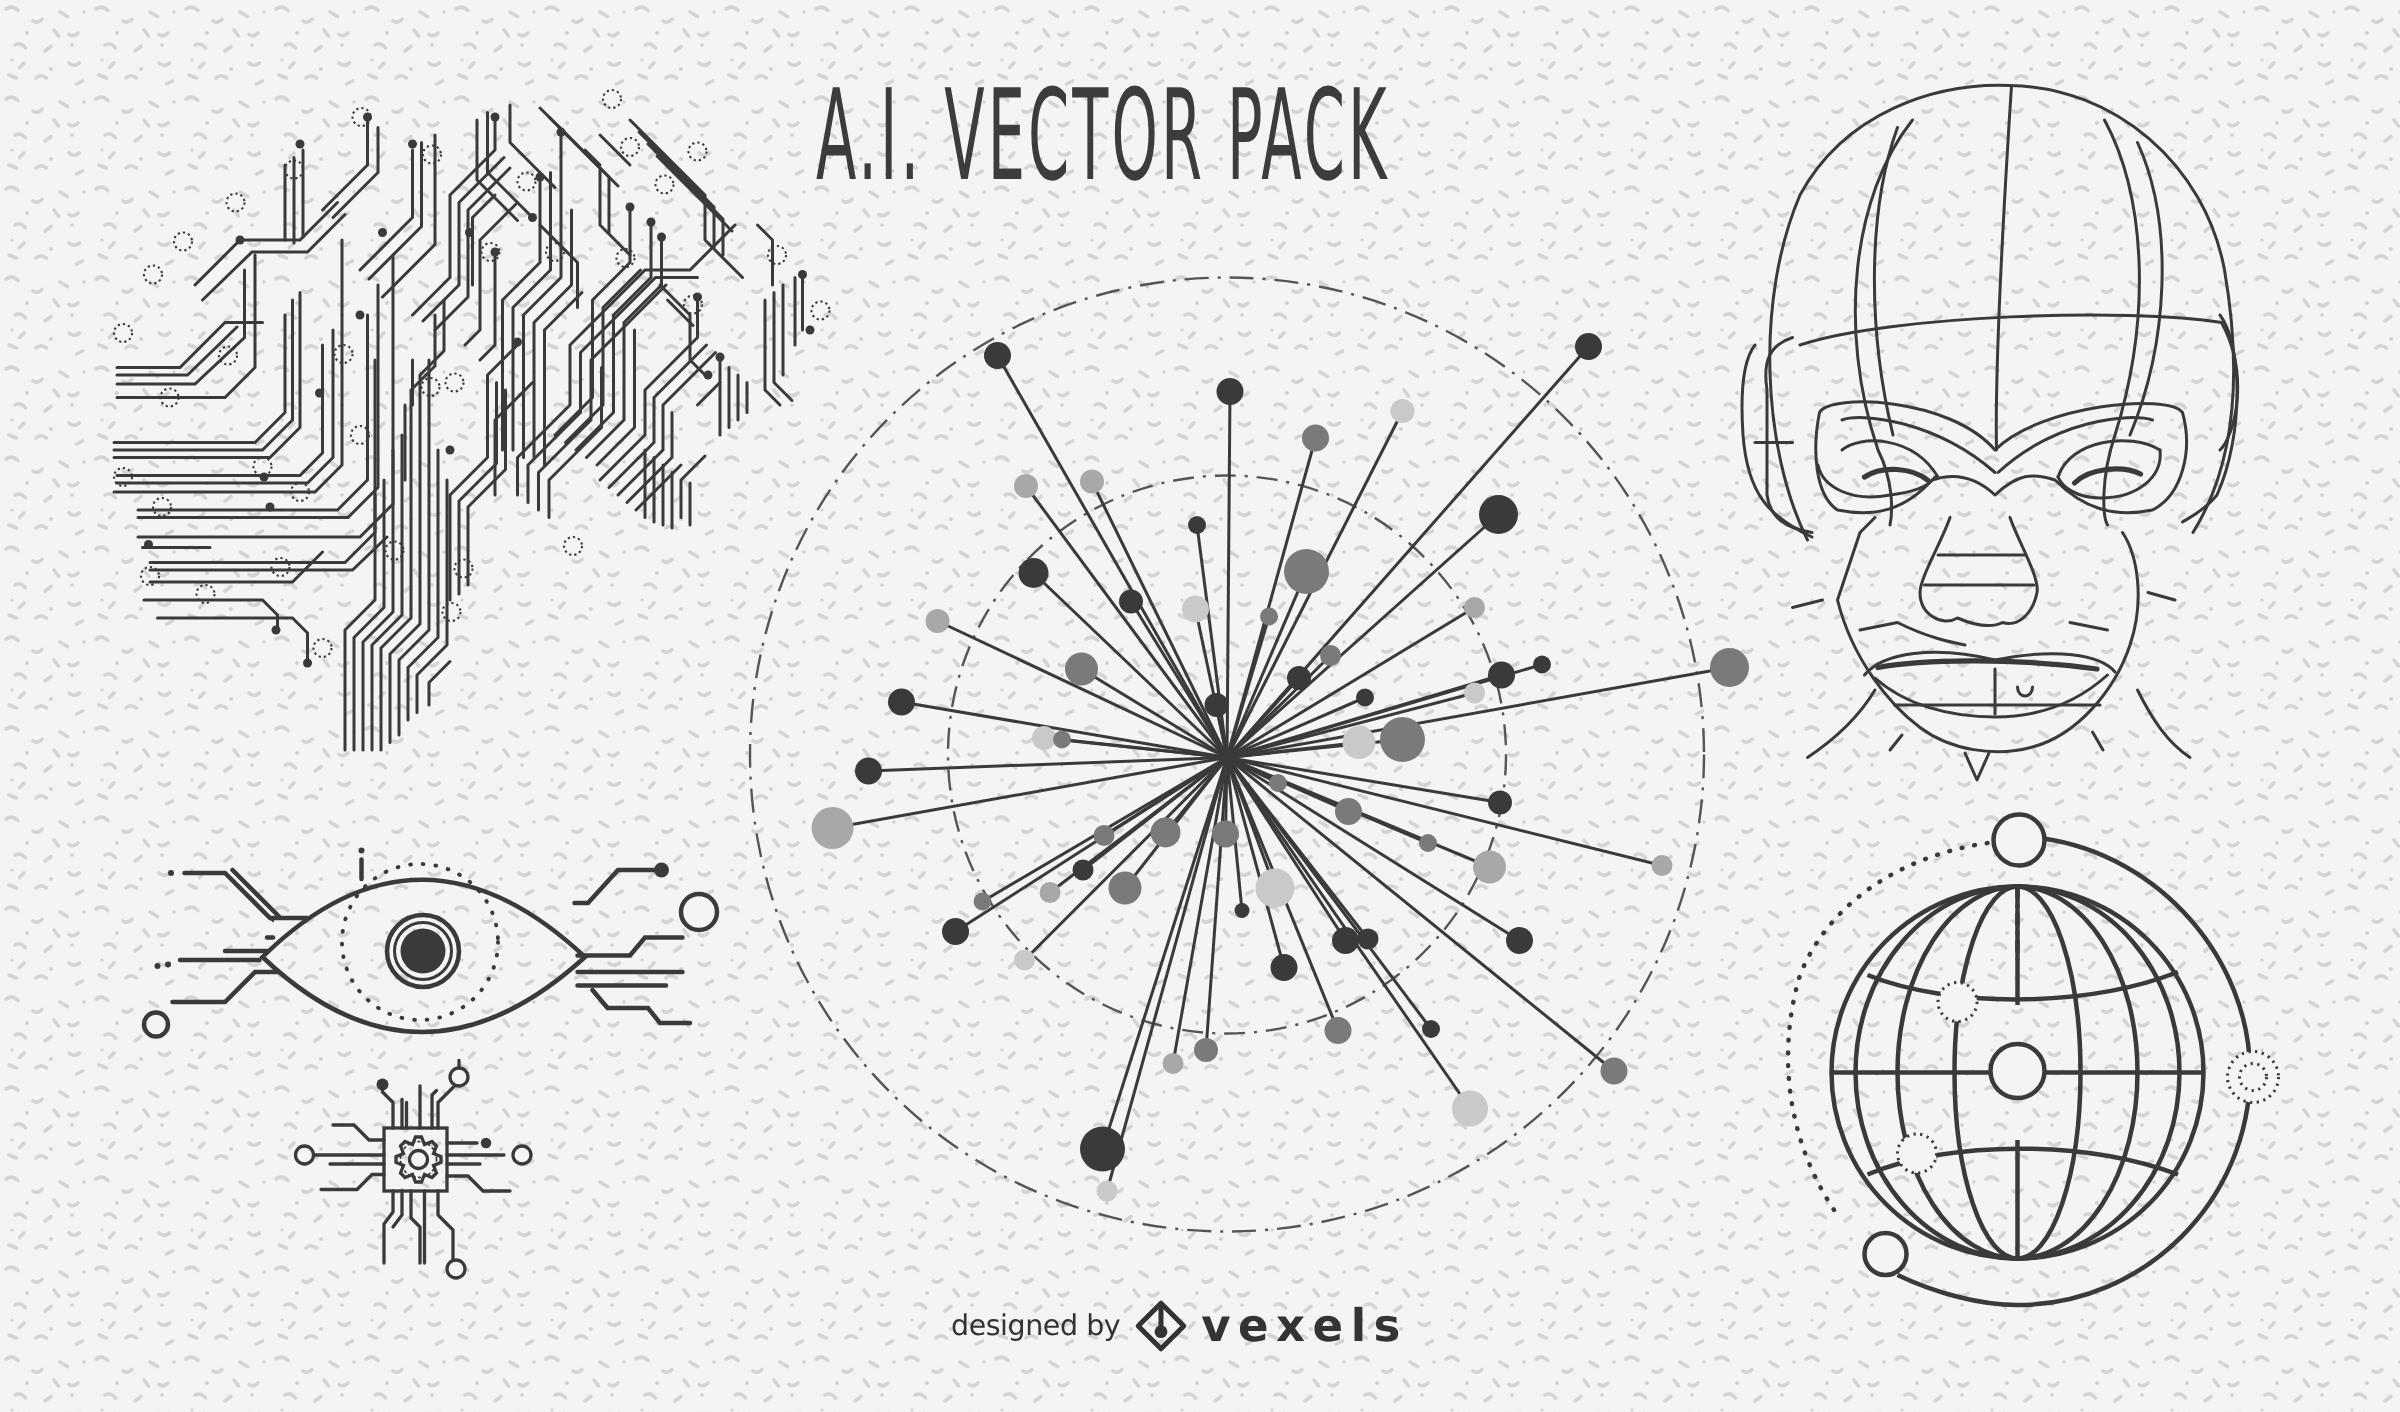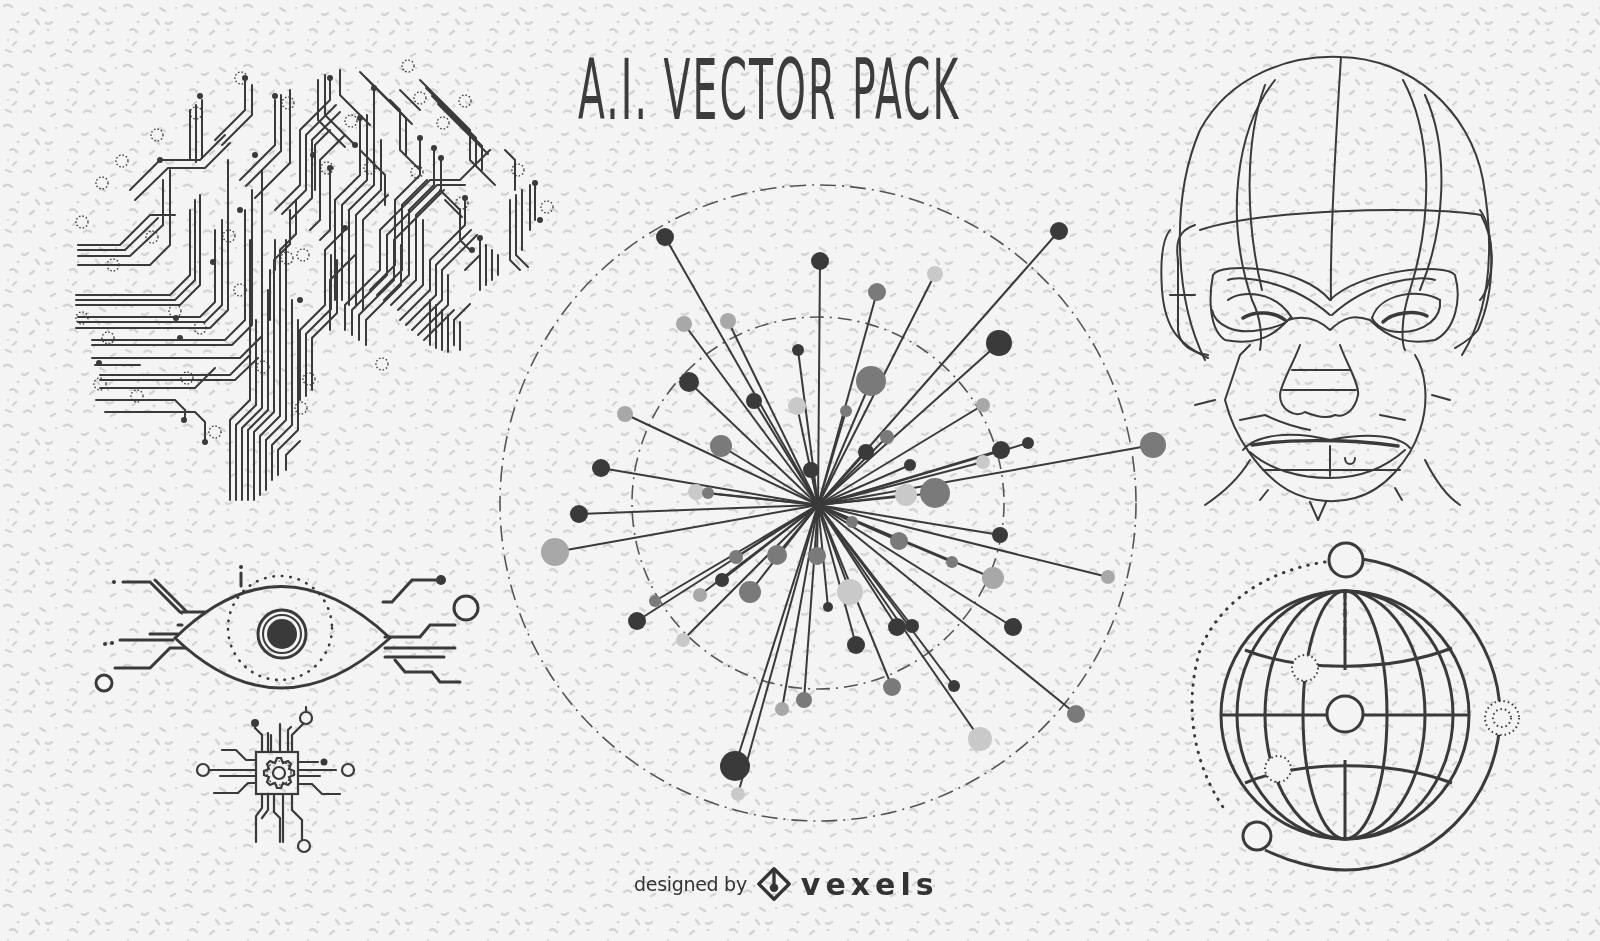--- a/index.html
+++ b/index.html
@@ -1,18 +1,18 @@
 <!DOCTYPE html>
 <html><head>
 <meta charset="utf-8">
 <style>
   html,body{margin:0;padding:0;}
   body{width:1600px;height:941px;overflow:hidden;background:#f3f3f3;position:relative;font-family:"Liberation Sans",sans-serif;}
   .canvas{position:absolute;left:0;top:0;width:1600px;height:941px;}
-  .title-wrap{position:absolute;left:578px;top:40px;width:500px;height:100px;overflow:visible;}
+  .title-wrap{position:absolute;left:544px;top:40px;width:500px;height:100px;overflow:visible;}
   .title-text{position:absolute;left:0;top:0;font-family:"DejaVu Sans Condensed","DejaVu Sans",sans-serif;font-size:84px;line-height:100px;
     color:#3c3c3c;letter-spacing:4px;transform:scale(0.52,1.0);transform-origin:0 0;white-space:nowrap;font-weight:400;}
   .credit{position:absolute;left:634px;top:862px;height:44px;display:flex;align-items:center;gap:8px;color:#333;}
   .credit-by{font-family:"DejaVu Sans",sans-serif;font-size:19px;color:#333;letter-spacing:-0.3px;}
   .credit-brand{font-family:"DejaVu Sans",sans-serif;font-size:30px;color:#333;letter-spacing:5px;font-weight:700;}
   .logo{width:38px;height:38px;}
 </style>
 </head>
 <body>
 

